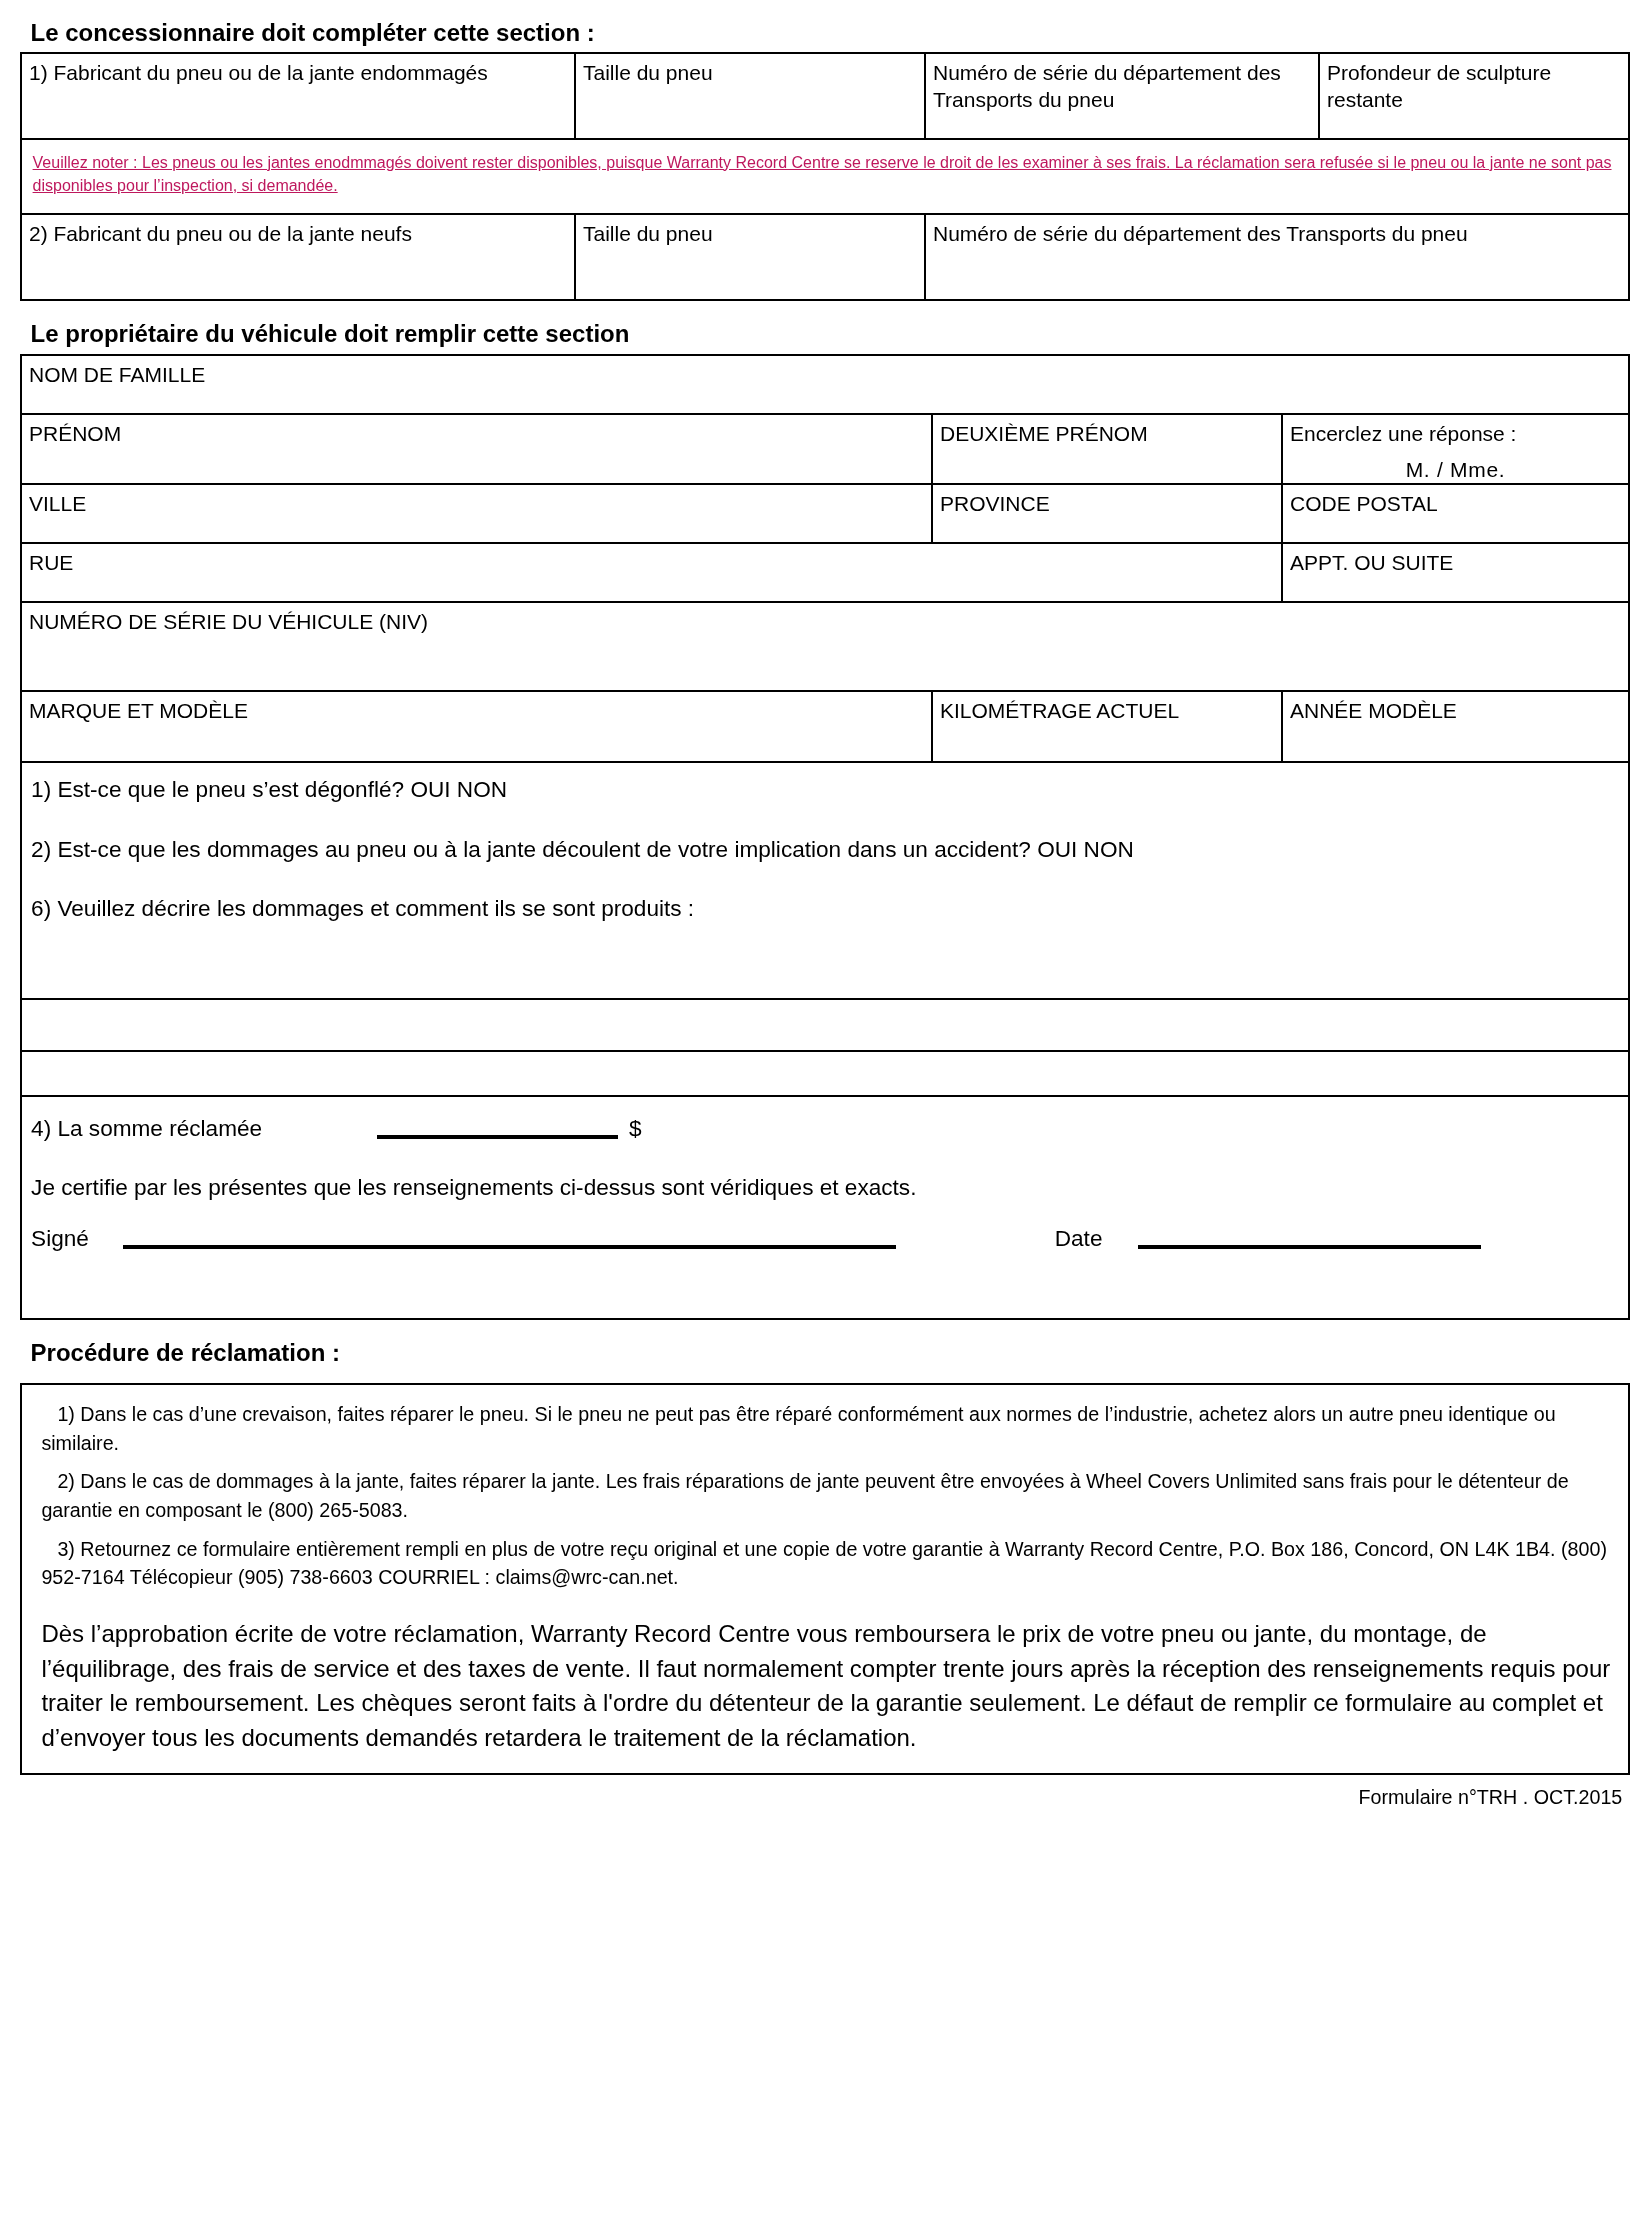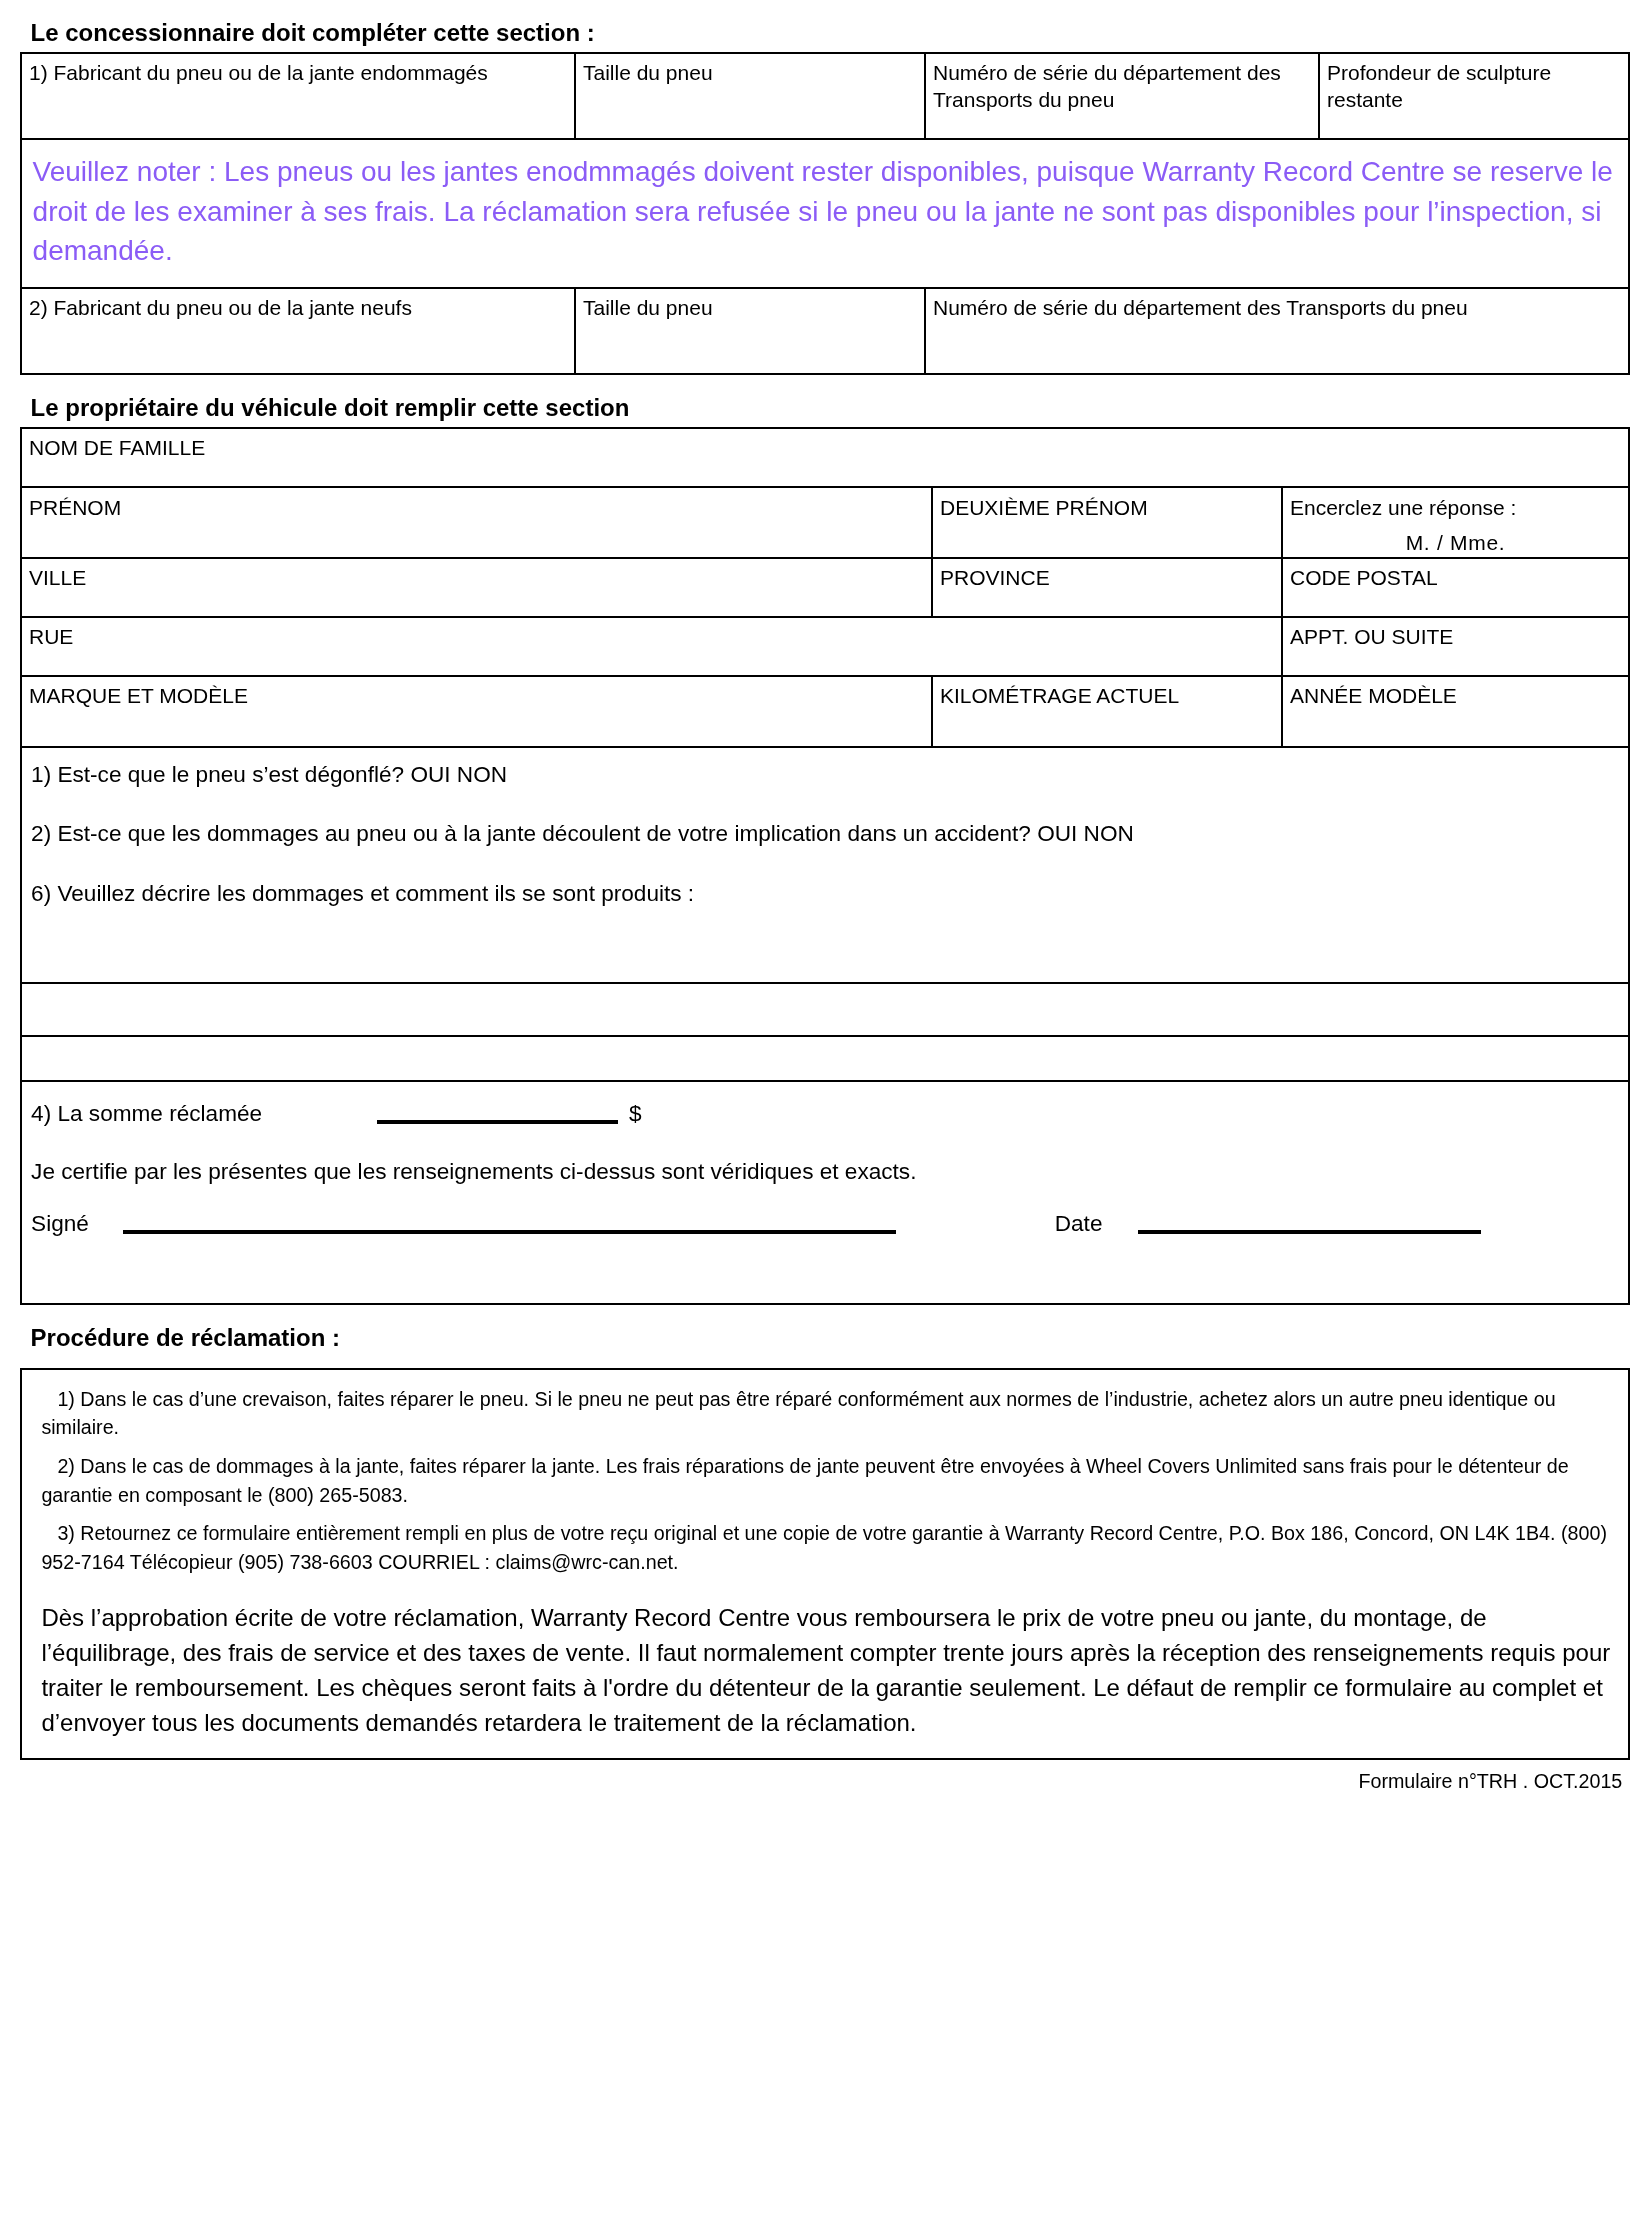--- a/index.html
+++ b/index.html
@@ -50,24 +50,25 @@
     border: 2.2px solid #000;
     vertical-align: top;
     padding: 5.1px 6.6px 0 6.6px;
     font-size: 21px;
     line-height: 1.30;
   }
 
   .cellpad-tall { height: 79px; }
 
   .red-note td {
-    color: #8b5cf6;
-    font-size: 28px;
+    color: #be185d;
+    font-size: 16px;
     line-height: 1.42;
     padding: 11.7px 10.2px 16px 10.2px;
+    text-decoration: underline;
   }
 
   
   .circle-cell .l1 { display:block; }
   .circle-cell .l2 { display:block; text-align:center; margin-top: 8.7px; letter-spacing: 0.7px;}
 
   
   .pos-row {
     font-size: 22.6px;
     padding: 7.3px 10.2px 8.7px 7.3px;
@@ -187,20 +188,23 @@
         </td>
       </tr>
       <tr>
         <td style="height:52px"><span>VILLE</span></td>
         <td><span>PROVINCE</span></td>
         <td><span>CODE POSTAL</span></td>
       </tr>
       <tr>
         <td colspan="2" style="height:52px"><span>RUE</span></td>
         <td><span>APPT. OU SUITE</span></td>
+      </tr>
+      <tr>
+        <td colspan="3" style="height:82px"><span>NUMÉRO DE SÉRIE DU VÉHICULE (NIV)</span></td>
       </tr>
       <tr>
         <td style="height:64px"><span>MARQUE ET MODÈLE</span></td>
         <td><span>KILOMÉTRAGE ACTUEL</span></td>
         <td><span>ANNÉE MODÈLE</span></td>
       </tr>
 
       <tr class="q-block">
         <td colspan="3" style="height:211px">
           <div>1) Est-ce que le pneu s’est dégonflé?     OUI     NON</div>

